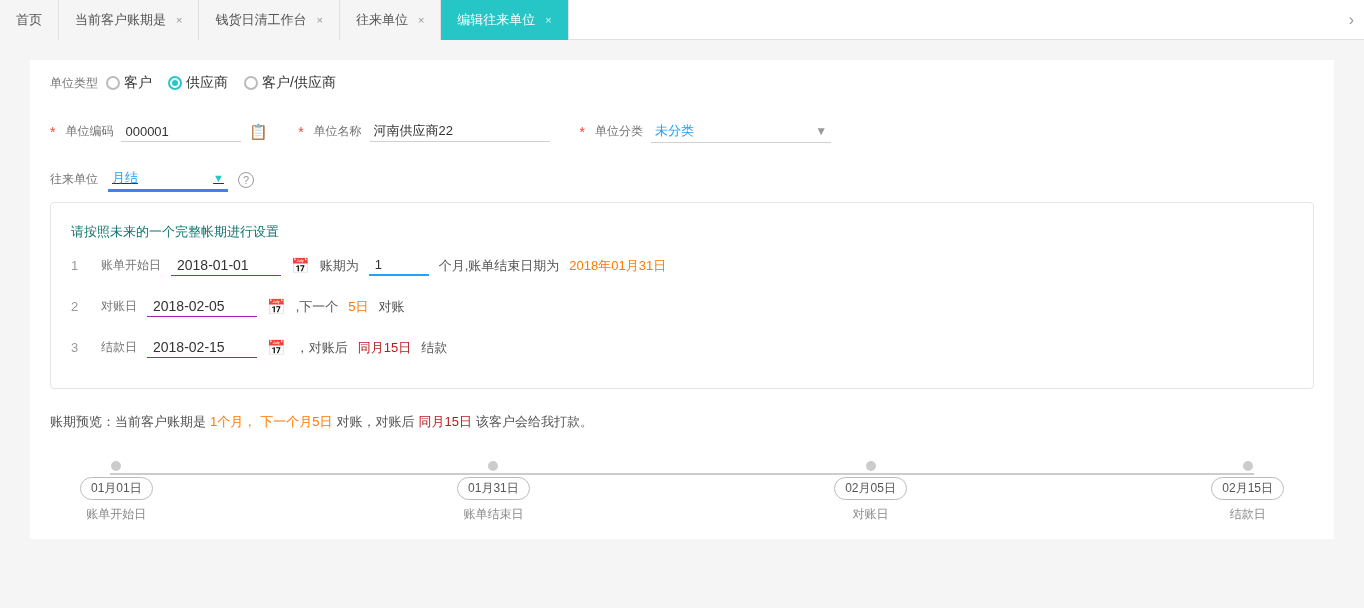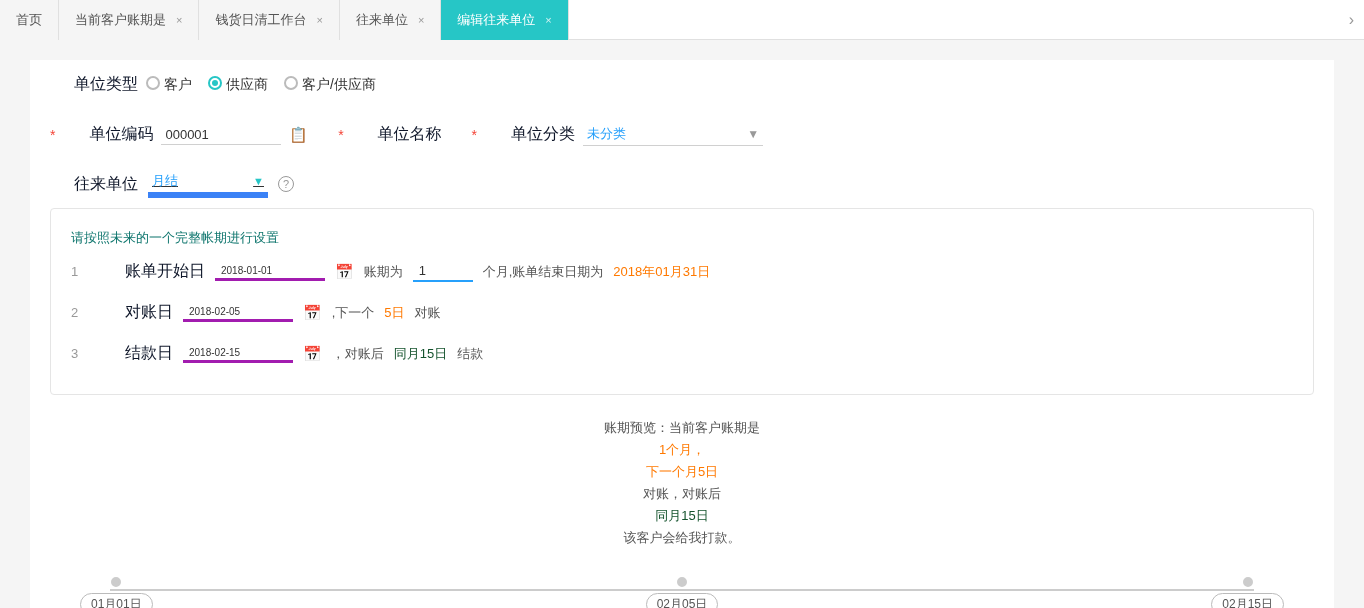--- a/index.html
+++ b/index.html
@@ -66,37 +66,37 @@
       gap: 30px;
     }
 
     .field-group {
       display: flex;
       align-items: center;
       gap: 8px;
     }
 
     .field-label {
-      color: #0f172a;
-      font-size: 16px;
+      color: #737373;
+      font-size: 12px;
       white-space: nowrap;
-      margin-left: 24px;
     }
     .required-star {
       color: #f44336;
       margin-right: 2px;
     }
 
     .radio-group {
       display: flex;
       align-items: center;
       gap: 16px;
     }
     .radio-item {
       display: flex;
+      align-items: center;
       gap: 4px;
       cursor: pointer;
     }
     .radio-circle {
       width: 14px;
       height: 14px;
       border-radius: 50%;
       border: 2px solid #bbb;
       display: inline-flex;
       align-items: center;
@@ -172,51 +172,50 @@
       gap: 10px;
       font-size: 13px;
       color: #555;
     }
     .row-num {
       width: 20px;
       color: #999;
     }
     .date-input {
       border: none;
-      border-bottom: 3px solid #a21caf;
+      border-bottom: 1px solid #a21caf;
       outline: none;
-      font-size: 10px;
+      font-size: 14px;
       padding: 2px 6px;
       color: #333;
       background: transparent;
       width: 110px;
     }
     .period-input {
       border: none;
       border-bottom: 2px solid #26a0fb;
       outline: none;
       font-size: 13px;
       padding: 2px 6px;
       color: #333;
       background: transparent;
       width: 60px;
     }
     .highlight-orange { color: #ff7900; font-weight: 500; }
-    .highlight-teal { color: #14532d; font-weight: 500; }
+    .highlight-teal { color: #b91c1c; font-weight: 500; }
 
     
     .preview-row {
       padding: 14px 20px;
       font-size: 13px;
       color: #555;
       display: flex;
       flex-wrap: wrap;
       align-items: center;
       gap: 4px;
-      flex-direction: column;
     }
 
     
     .timeline-section {
       padding: 16px 30px;
       position: relative;
       display: flex;
       align-items: flex-start;
       justify-content: space-between;
     }
@@ -324,34 +323,35 @@
     <div class="form-row">
       <div class="field-group">
         <span class="required-star">*</span>
         <span class="field-label">单位编码</span>
         <input type="text" class="text-input" style="width: 120px;" value="000001">
         <span class="icon-copy">📋</span>
       </div>
       <div class="field-group">
         <span class="required-star">*</span>
         <span class="field-label">单位名称</span>
+        <input type="text" class="text-input" style="width: 180px;" value="河南供应商22">
       </div>
       <div class="field-group">
         <span class="required-star">*</span>
         <span class="field-label">单位分类</span>
         <div class="select-field" style="min-width:180px;justify-content:space-between;">
           <span class="select-value">未分类</span>
           <span class="select-arrow">▼</span>
         </div>
       </div>
     </div>
 
     <div class="condition-row">
       <span class="field-label">往来单位</span>
-      <div class="select-field" style="min-width:120px; border-bottom:6px solid #3b82f6;text-decoration:underline;">
+      <div class="select-field" style="min-width:120px; border-bottom:3px solid #3b82f6;text-decoration:underline;">
         <span class="select-value">月结</span>
         <span class="dropdown-icon-teal">▼</span>
       </div>
       <div class="help-icon">?</div>
     </div>
 
     <div class="content-box">
       <div class="box-title">请按照未来的一个完整帐期进行设置</div>
 
       <div class="setting-row">
@@ -397,20 +397,25 @@
 
     <div class="timeline-section">
       <div style="position:absolute;top:28px;left:80px;right:80px;height:2px;background:#ccc;"></div>
 
       <div class="timeline-point" style="margin-left:20px;">
         <div class="timeline-dot"></div>
         <div class="timeline-badge">01月01日</div>
         <div class="timeline-label">账单开始日</div>
       </div>
 
+      <div class="timeline-point">
+        <div class="timeline-dot"></div>
+        <div class="timeline-badge">01月31日</div>
+        <div class="timeline-label">账单结束日</div>
+      </div>
 
       <div class="timeline-point">
         <div class="timeline-dot"></div>
         <div class="timeline-badge">02月05日</div>
         <div class="timeline-label">对账日</div>
       </div>
 
       <div class="timeline-point" style="margin-right:20px;">
         <div class="timeline-dot"></div>
         <div class="timeline-badge">02月15日</div>

